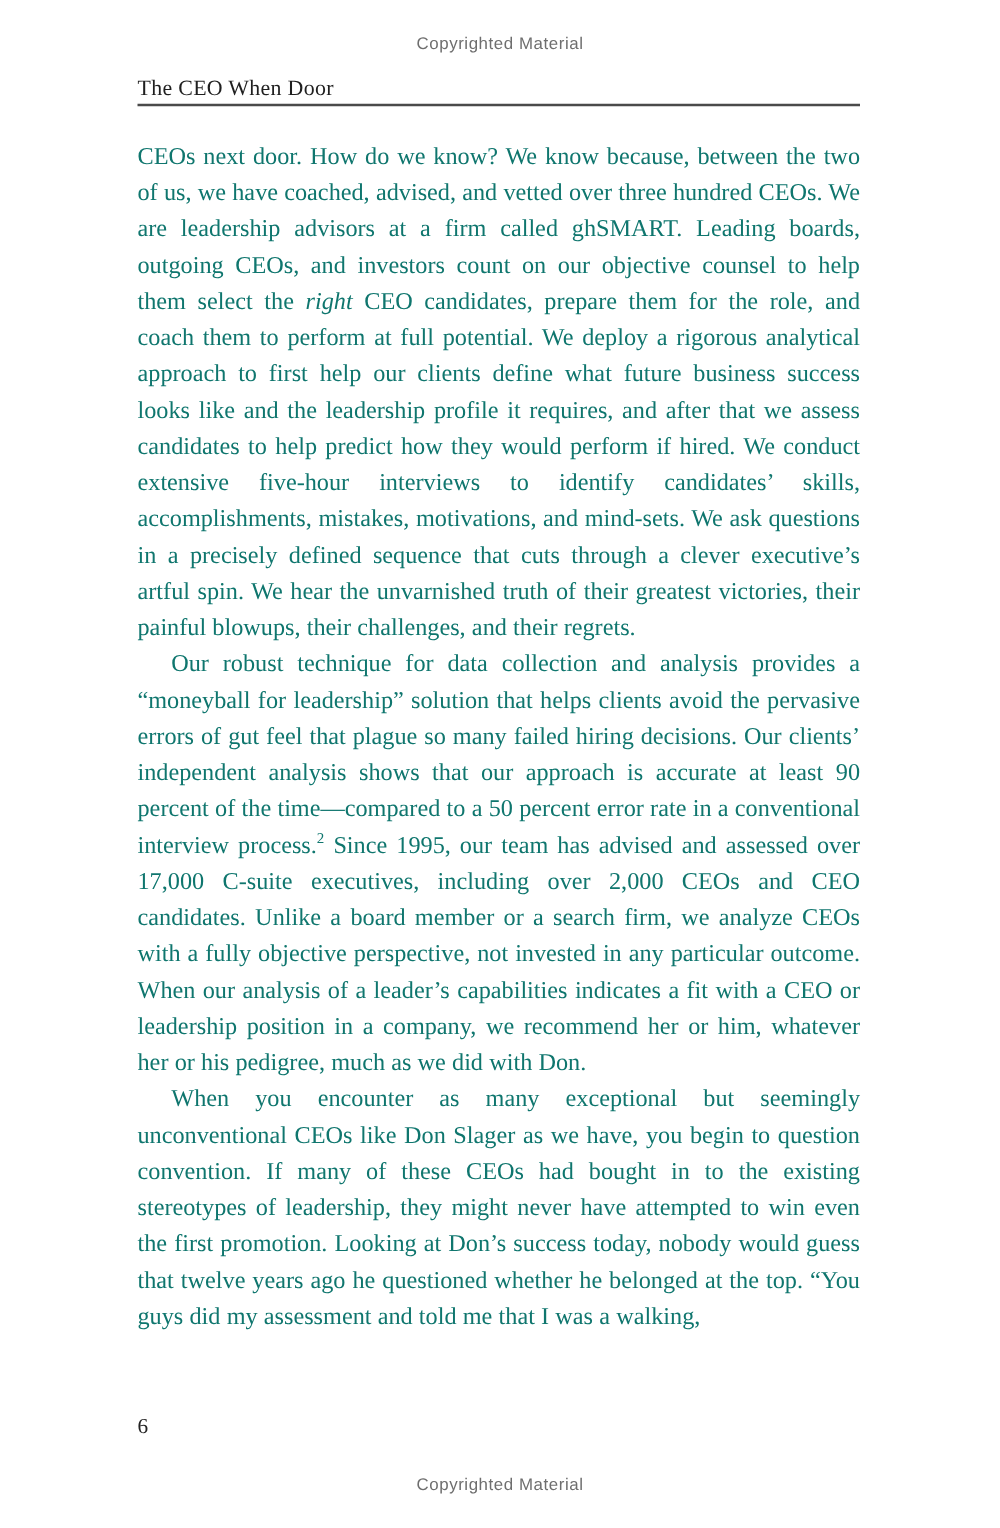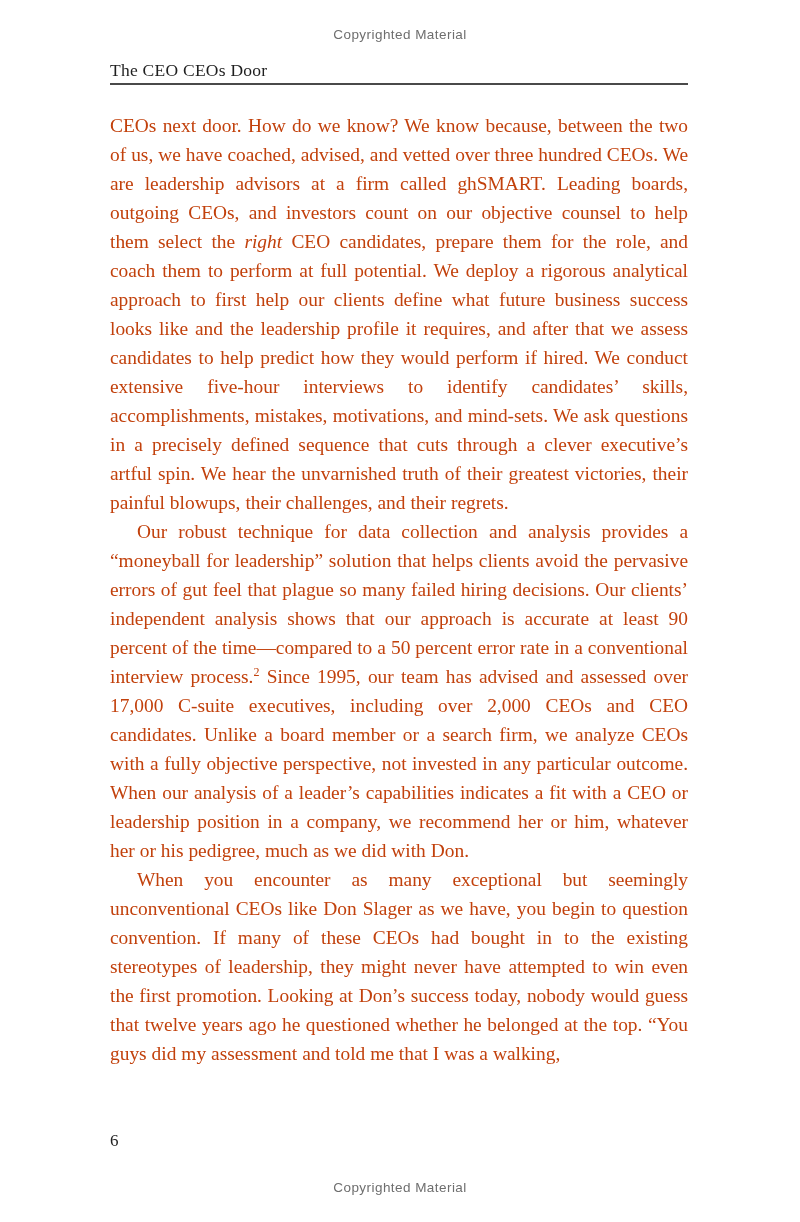--- a/index.html
+++ b/index.html
@@ -68,21 +68,21 @@
     left: 110px;
     top: 111px;
     width: 578px;
   }
   .para {
     margin: 0;
     font-size: 19.4px;
     line-height: 29px;
     text-align: justify;
     text-align-last: left;
-    color: #c2410c;
+    color: #0f766e;
     word-spacing: 0.1px;
     hyphens: none;
   }
   .para.indent { text-indent: 27px; }
   .para em { font-style: italic; }
   .para sup {
     font-size: 0.62em;
     vertical-align: super;
     line-height: 0;
   }
@@ -98,21 +98,21 @@
   }
 </style>
 </head>
 <body>
 
 <div class="page">
 
   <div class="watermark watermark-top">Copyrighted Material</div>
 
   <div class="running-head">
-    <div class="running-head-title">The CEO CEOs Door</div>
+    <div class="running-head-title">The CEO When Door</div>
     <div class="running-head-rule"></div>
   </div>
 
   <div class="body-col">
     <p class="para">CEOs next door. How do we know? We know because, between the two of us, we have coached, advised, and vetted over three hundred CEOs. We are leadership advisors at a firm called ghSMART. Leading boards, outgoing CEOs, and investors count on our objective counsel to help them select the <em>right</em> CEO candidates, prepare them for the role, and coach them to perform at full potential. We deploy a rigorous analytical approach to first help our clients define what future business success looks like and the leadership profile it requires, and after that we assess candidates to help predict how they would perform if hired. We conduct extensive five-hour interviews to identify candidates’ skills, accomplishments, mistakes, motivations, and mind-sets. We ask questions in a precisely defined sequence that cuts through a clever executive’s artful spin. We hear the unvarnished truth of their greatest victories, their painful blowups, their challenges, and their regrets.</p>
     <p class="para indent">Our robust technique for data collection and analysis provides a “moneyball for leadership” solution that helps clients avoid the pervasive errors of gut feel that plague so many failed hiring decisions. Our clients’ independent analysis shows that our approach is accurate at least 90 percent of the time—compared to a 50 percent error rate in a conventional interview process.<sup>2</sup> Since 1995, our team has advised and assessed over 17,000 C-suite executives, including over 2,000 CEOs and CEO candidates. Unlike a board member or a search firm, we analyze CEOs with a fully objective perspective, not invested in any particular outcome. When our analysis of a leader’s capabilities indicates a fit with a CEO or leadership position in a company, we recommend her or him, whatever her or his pedigree, much as we did with Don.</p>
     <p class="para indent">When you encounter as many exceptional but seemingly unconventional CEOs like Don Slager as we have, you begin to question convention. If many of these CEOs had bought in to the existing stereotypes of leadership, they might never have attempted to win even the first promotion. Looking at Don’s success today, nobody would guess that twelve years ago he questioned whether he belonged at the top. “You guys did my assessment and told me that I was a walking,</p>
   </div>
 
   <div class="folio">6</div>

